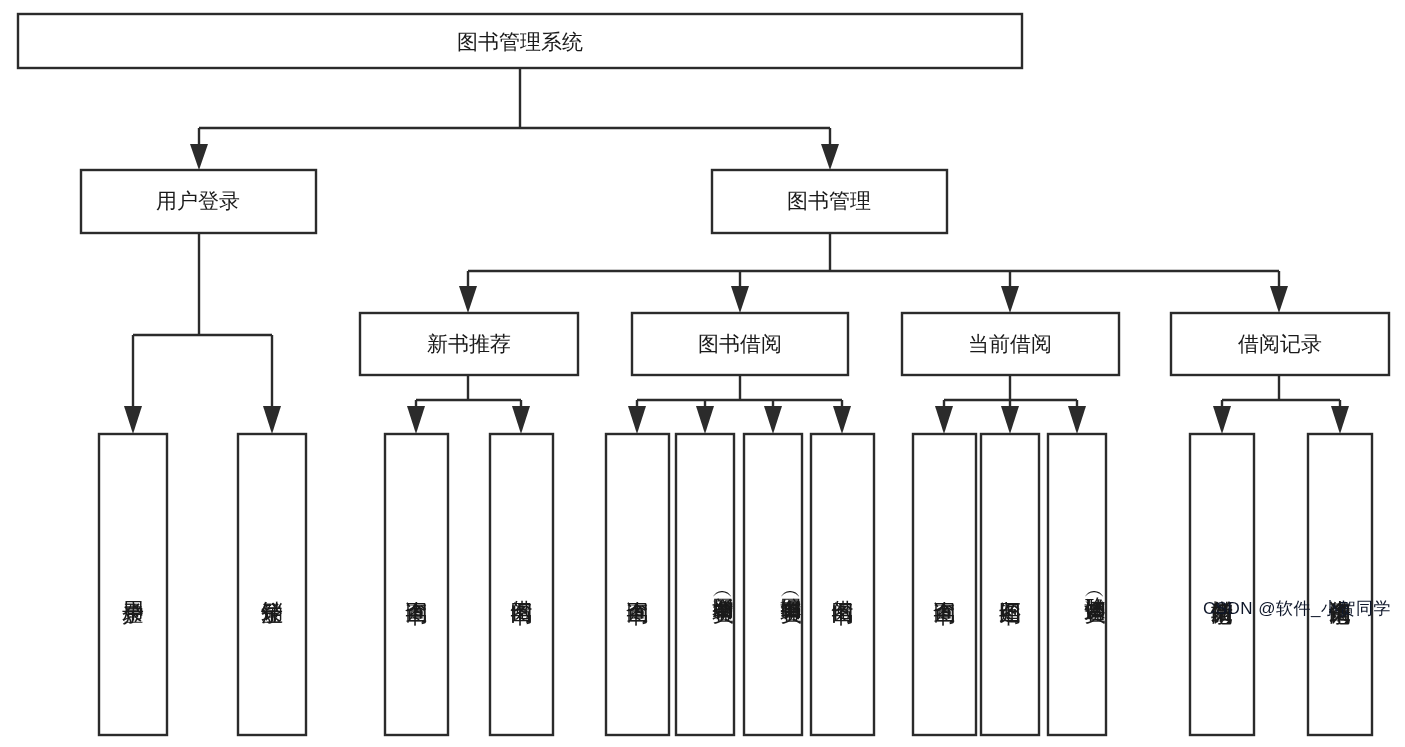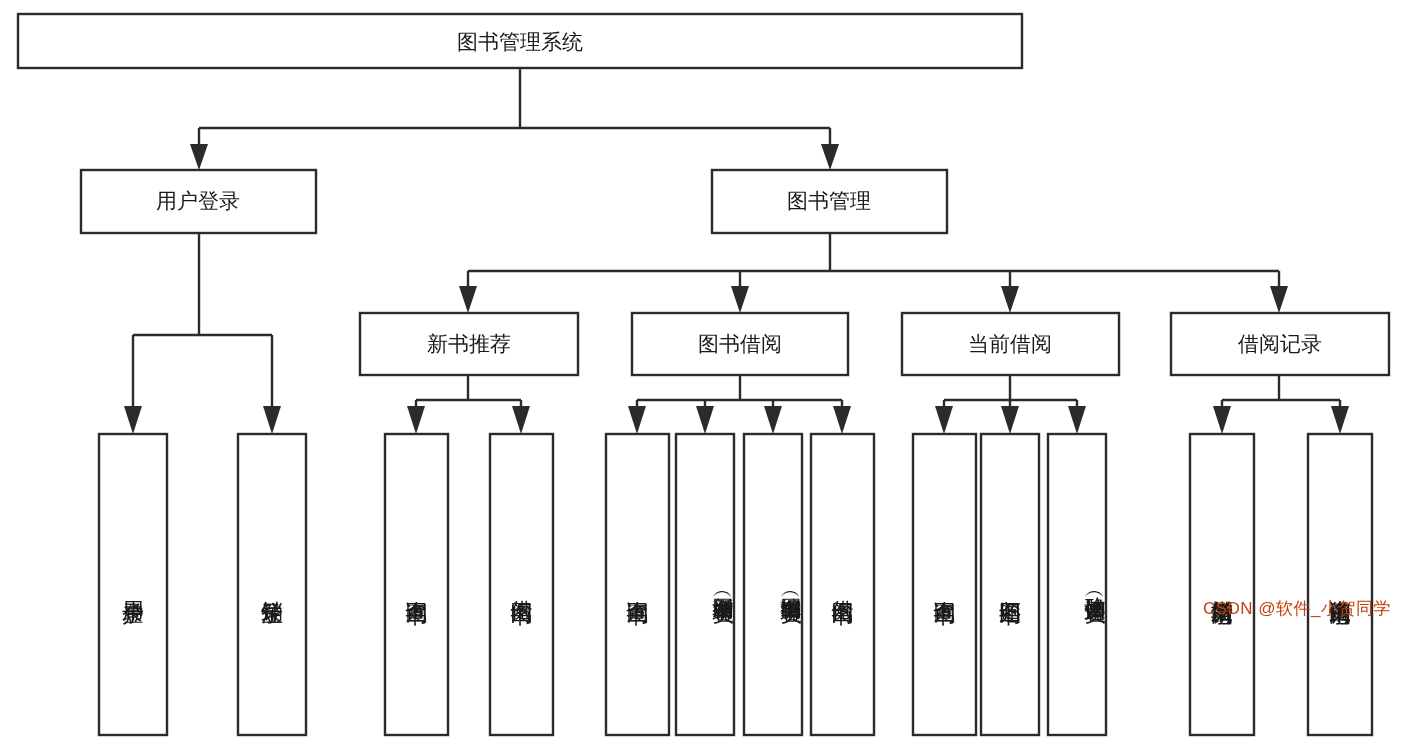--- a/index.html
+++ b/index.html
@@ -71,21 +71,21 @@
     top: 0;
     width: 1405px;
     height: 747px;
   }
   #watermark {
     position: absolute;
     right: 14px;
     bottom: 6px;
     font-family: "Liberation Sans", sans-serif;
     font-size: 17px;
-    color: #c2410c;
+    color: #0f172a;
     white-space: nowrap;
     letter-spacing: 0.5px;
   }
 </style>
 </head>
 <body>
 
 <div id="diagram-root">
 
   <svg id="tree-svg" viewBox="0 0 1405 747">

